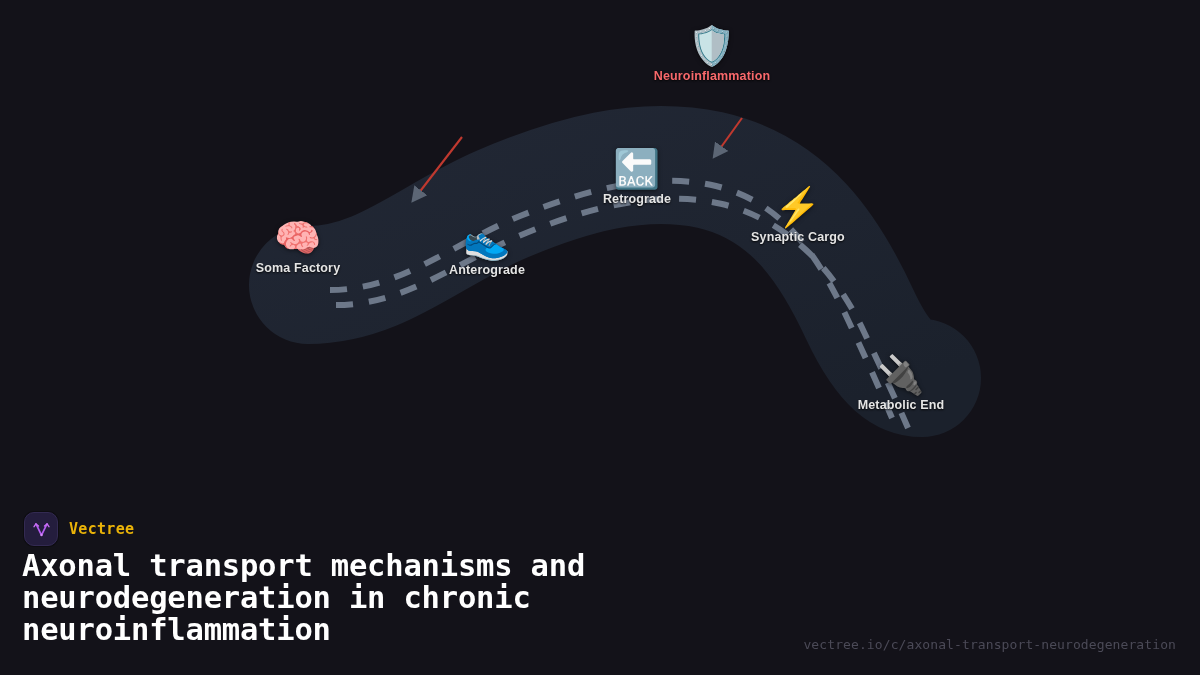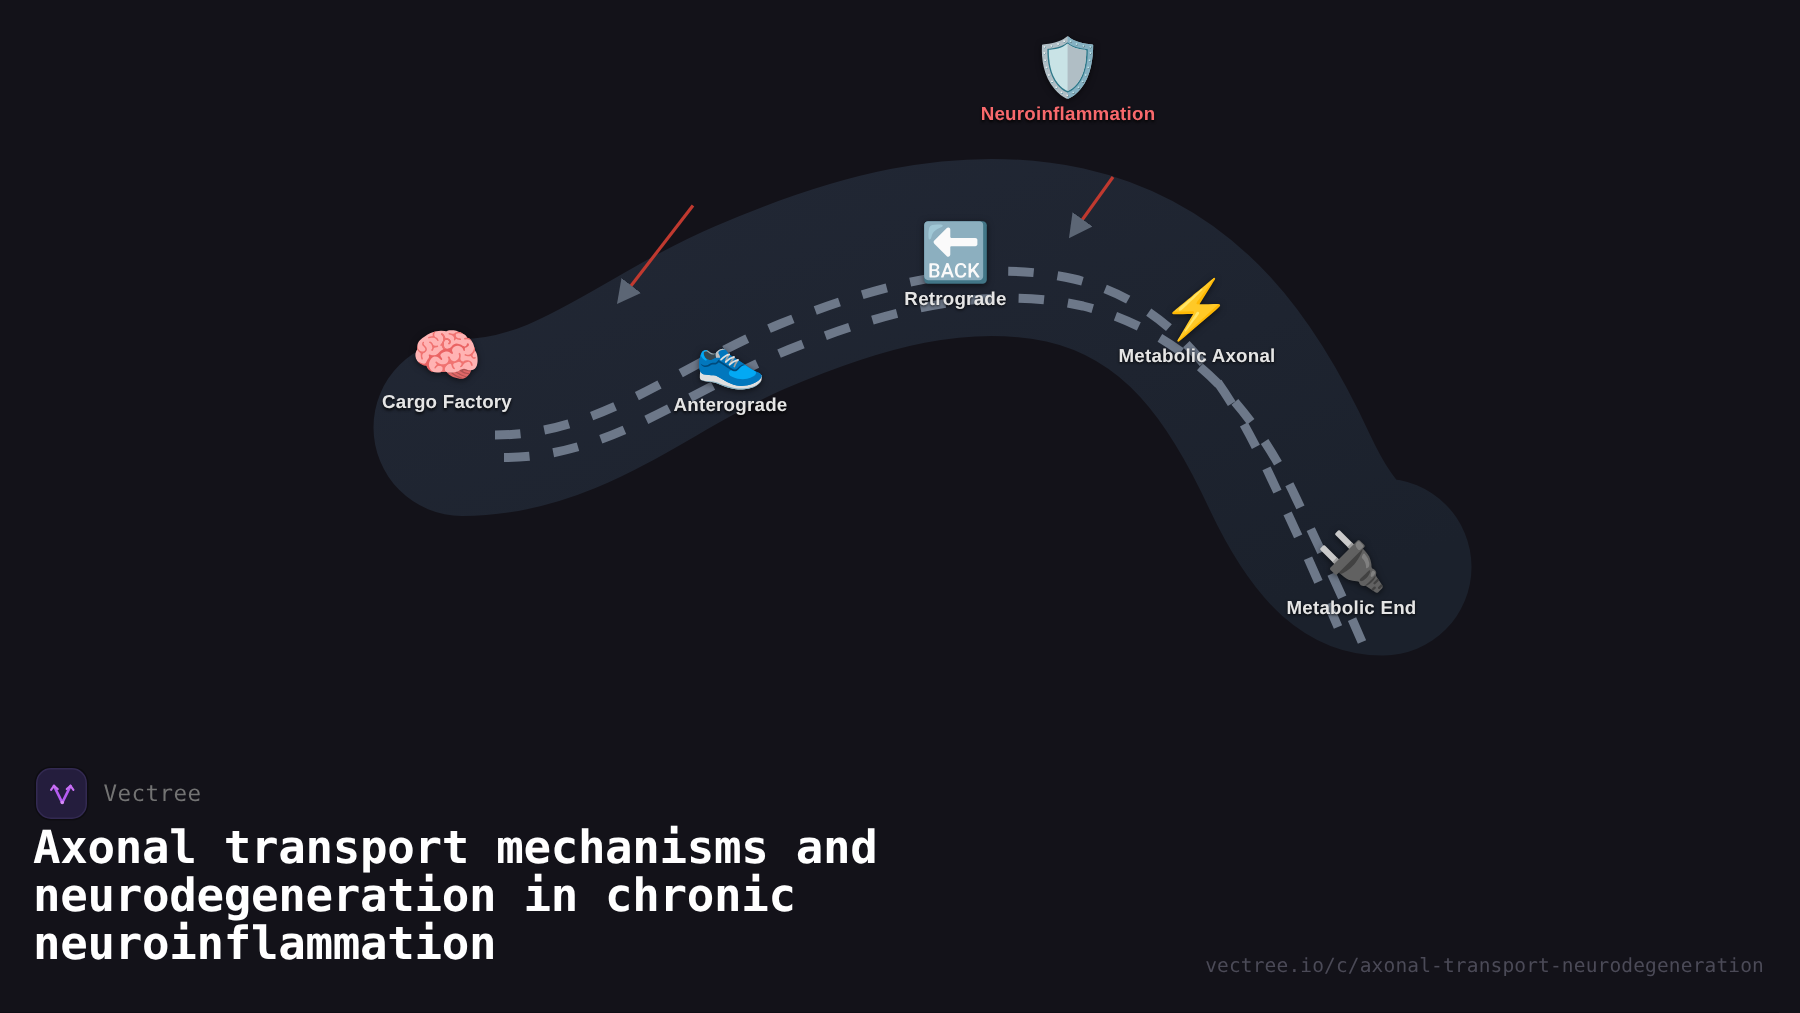--- a/index.html
+++ b/index.html
@@ -80,22 +80,22 @@
     background: #241d3d;
     border: 1px solid #332a52;
     display: flex;
     align-items: center;
     justify-content: center;
     box-shadow: 0 0 0 1px rgba(0,0,0,0.3);
   }
   #brand-name {
     font-family: "DejaVu Sans Mono", "Liberation Mono", monospace;
     font-size: 15px;
-    font-weight: normal;
-    color: #737373;
+    font-weight: bold;
+    color: #eab308;
     letter-spacing: 0.3px;
   }
   #page-title {
     position: absolute;
     left: 22px;
     top: 80px;
     width: 880px;
     font-family: "DejaVu Sans Mono", "Liberation Mono", monospace;
     font-size: 30.5px;
     font-weight: bold;
@@ -158,36 +158,36 @@
       <g>
         <line x1="462" y1="137" x2="418" y2="194" stroke="#c0392f" stroke-width="2.1" marker-end="url(#annHead)"></line>
       </g>
       <g>
         <line x1="742" y1="118" x2="719" y2="150" stroke="#c0392f" stroke-width="2.1" marker-end="url(#annHead)"></line>
       </g>
     </svg>
 
     <div class="node" style="left:298px; top:219px;">
       <div class="node-emoji">🧠</div>
-      <div class="node-label">Cargo Factory</div>
+      <div class="node-label">Soma Factory</div>
     </div>
 
     <div class="node" style="left:487px; top:221px;">
       <div class="node-emoji">👟</div>
       <div class="node-label">Anterograde</div>
     </div>
 
     <div class="node" style="left:637px; top:150px;">
       <div class="node-emoji">🔙</div>
       <div class="node-label">Retrograde</div>
     </div>
 
     <div class="node" style="left:798px; top:188px;">
       <div class="node-emoji">⚡</div>
-      <div class="node-label">Metabolic Axonal</div>
+      <div class="node-label">Synaptic Cargo</div>
     </div>
 
     <div class="node" style="left:901px; top:356px;">
       <div class="node-emoji">🔌</div>
       <div class="node-label">Metabolic End</div>
     </div>
 
     <div class="node" style="left:712px; top:27px;">
       <div class="node-emoji">🛡️</div>
       <div class="node-label danger">Neuroinflammation</div>

